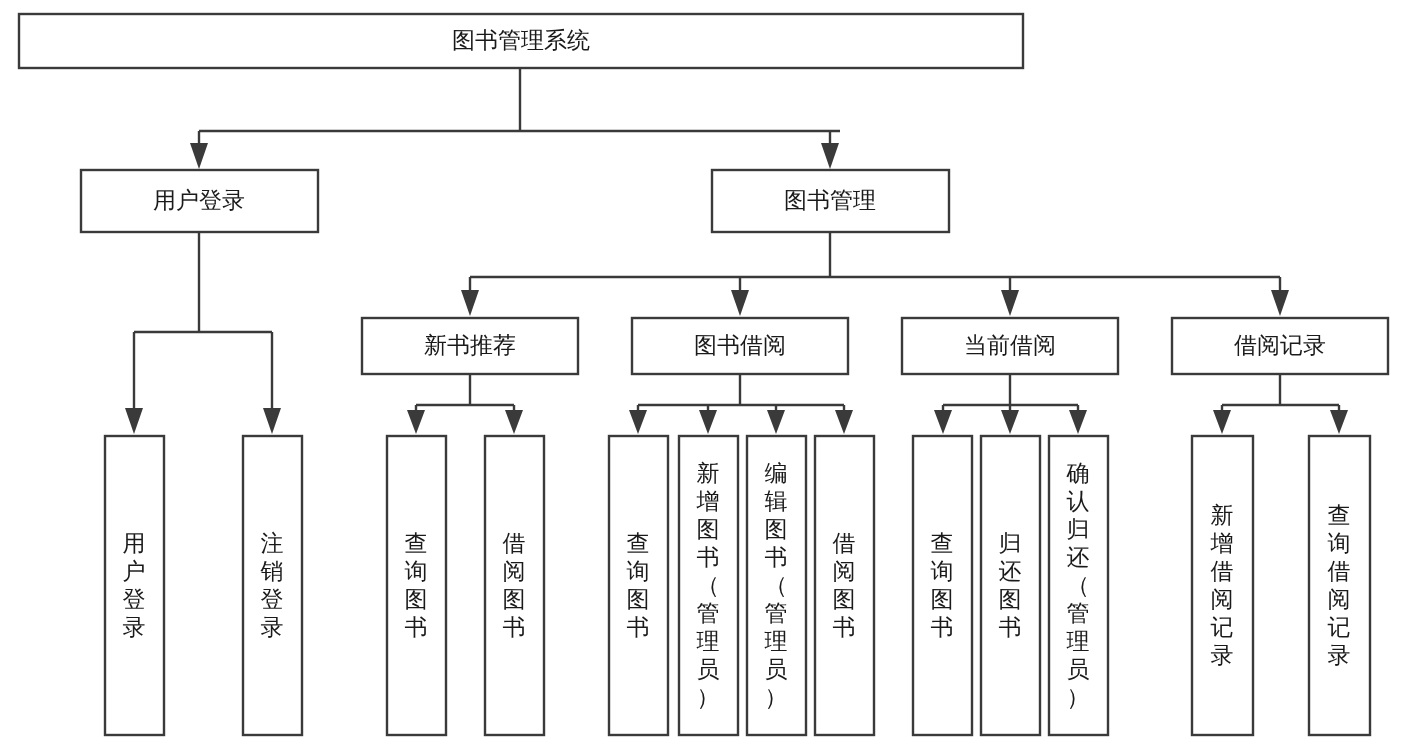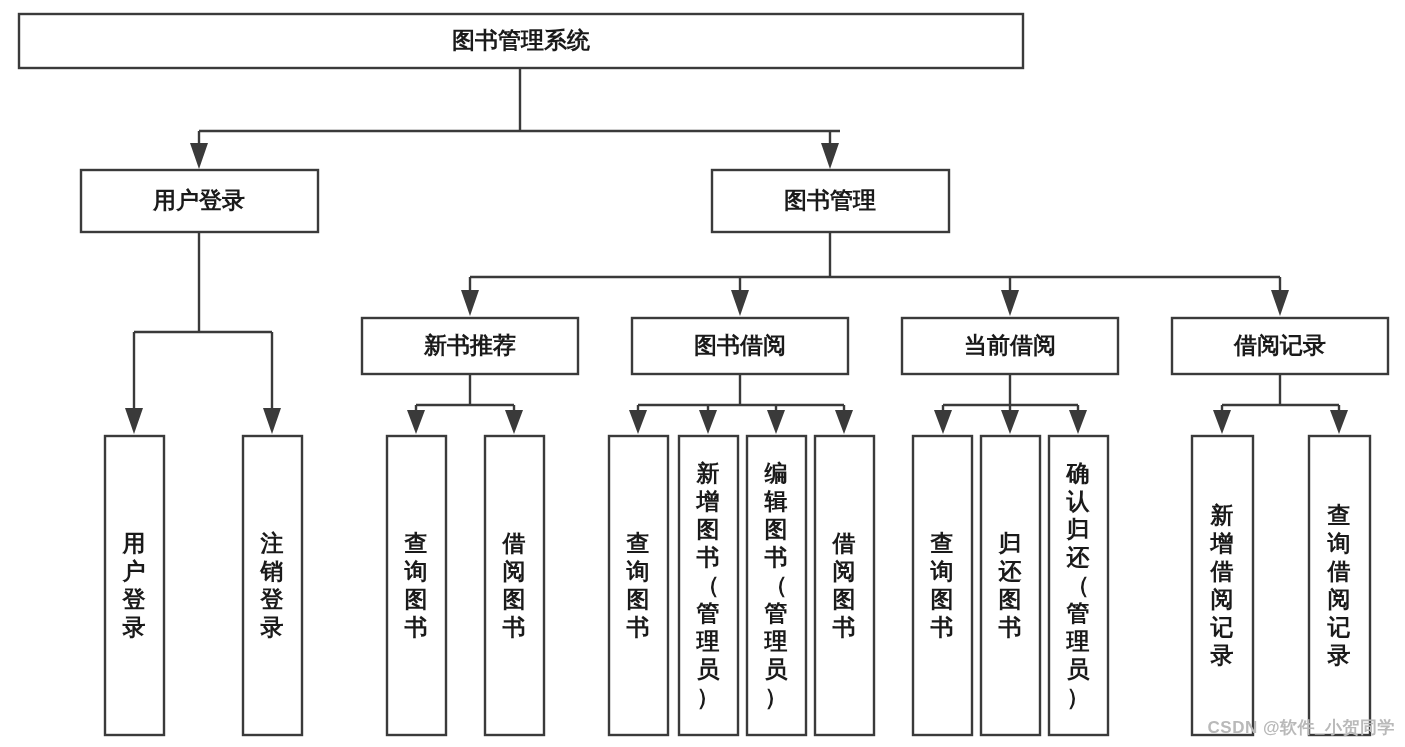--- a/index.html
+++ b/index.html
@@ -9,21 +9,20 @@
   }
   body {
     font-family: "Liberation Sans", "DejaVu Sans", sans-serif;
   }
   #diagram-root {
     position: relative;
     width: 1405px;
     height: 747px;
     background: #ffffff;
     overflow: hidden;
-    font-weight: bold;
   }
   svg#flowchart {
     position: absolute;
     left: 0;
     top: 0;
     width: 1405px;
     height: 747px;
     display: block;
   }
   .node-rect {
@@ -229,14 +228,13 @@
       <rect class="node-rect" x="1192" y="436" width="61" height="299"></rect>
       <text class="node-label-v vtext" x="1222" y="488"><tspan x="1222" y="522.84">新</tspan><tspan x="1222" y="550.84">增</tspan><tspan x="1222" y="578.84">借</tspan><tspan x="1222" y="606.84">阅</tspan><tspan x="1222" y="634.84">记</tspan><tspan x="1222" y="662.84">录</tspan></text>
     </g>
     <g>
       <rect class="node-rect" x="1309" y="436" width="61" height="299"></rect>
       <text class="node-label-v vtext" x="1339" y="488"><tspan x="1339" y="522.84">查</tspan><tspan x="1339" y="550.84">询</tspan><tspan x="1339" y="578.84">借</tspan><tspan x="1339" y="606.84">阅</tspan><tspan x="1339" y="634.84">记</tspan><tspan x="1339" y="662.84">录</tspan></text>
     </g>
 
   </svg>
 
-  <div class="watermark">CSDN @软件_小贺同学</div>
 </div>
 
 </body></html>

